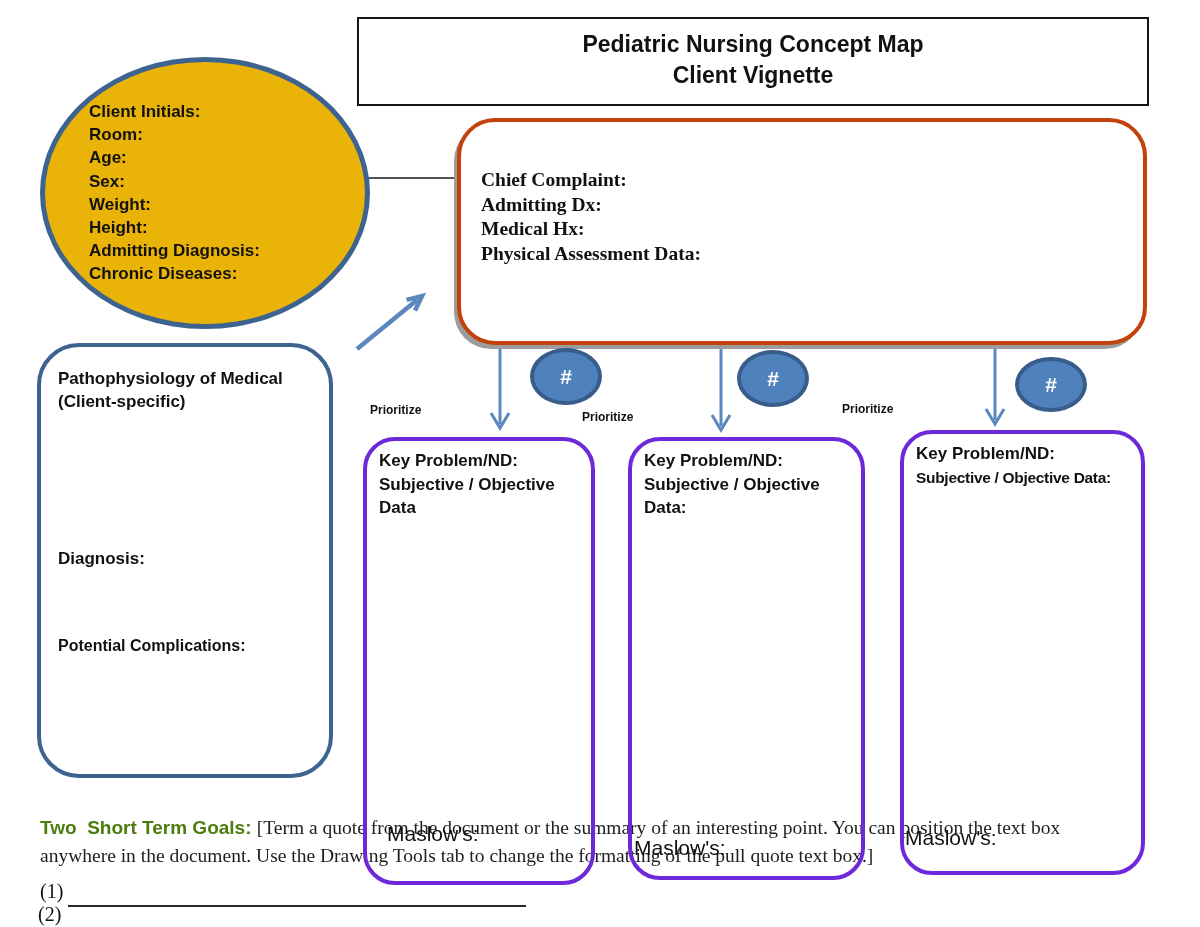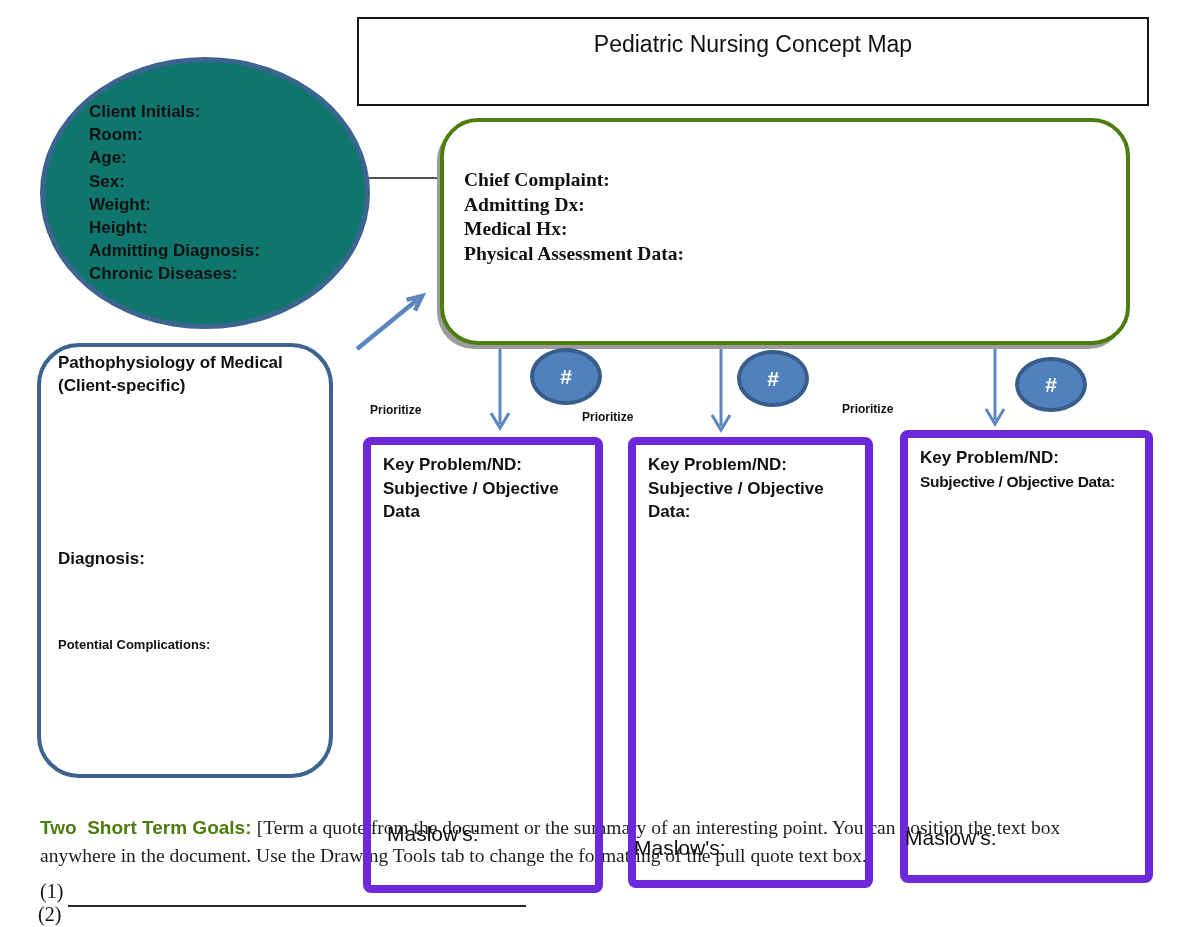--- a/index.html
+++ b/index.html
@@ -3,62 +3,62 @@
 <meta charset="utf-8">
 <style>
   html,body{margin:0;padding:0;background:#ffffff;}
   body{width:1200px;height:927px;position:relative;overflow:hidden;
        font-family:"Liberation Sans",sans-serif;color:#111;}
   .abs{position:absolute;}
 
   
   .title-box{left:357px;top:17px;width:788px;height:85px;border:2px solid #141414;
              background:#fff;text-align:center;z-index:3;}
-  .title-box .t1,.title-box .t2{font-weight:normal;font-size:23px;line-height:31px;}
+  .title-box .t1,.title-box .t2{font-weight:bold;font-size:23px;line-height:31px;}
   .title-box .t1{margin-top:10px;}
 
   
   .client-ellipse{left:40px;top:57px;width:320px;height:262px;border:5px solid #3d6391;
-                  border-radius:50%;background:#0f766e;z-index:3;}
+                  border-radius:50%;background:#eab308;z-index:3;}
   .client-ellipse .lines{position:absolute;left:44px;top:38px;font-weight:bold;
                          font-size:17px;line-height:23.2px;white-space:pre;}
 
   
-  .vignette-box{left:440px;top:118px;width:682px;height:219px;border:4px solid #4d7c0f;
+  .vignette-box{left:457px;top:118px;width:682px;height:219px;border:4px solid #c2410c;
                 border-radius:38px;background:#fff;box-shadow:-4px 5px 0 -1px #9c9c9c;z-index:3;}
   .vignette-box .lines{position:absolute;left:20px;top:46px;
                        font-family:"Liberation Serif",serif;font-weight:bold;
                        font-size:19.5px;line-height:24.5px;white-space:pre;}
 
   
   .patho-box{left:37px;top:343px;width:288px;height:427px;border:4px solid #3d6391;
              border-radius:42px;background:#fff;z-index:3;}
-  .patho-box .hd{position:absolute;left:17px;top:4px;width:250px;font-weight:bold;font-size:17px;line-height:23px;}
+  .patho-box .hd{position:absolute;left:17px;top:20px;width:250px;font-weight:bold;font-size:17px;line-height:23px;}
   .patho-box .dx{position:absolute;left:17px;top:158px;font-weight:bold;font-size:17px;margin-top:44px;}
-  .patho-box .pc{position:absolute;left:17px;top:290px;font-weight:bold;font-size:13px;}
+  .patho-box .pc{position:absolute;left:17px;top:290px;font-weight:bold;font-size:16px;}
 
   
   .prio{font-weight:bold;font-size:12px;z-index:4;}
   .prio1{left:370px;top:403px;}
   .prio2{left:582px;top:410px;}
   .prio3{left:842px;top:402px;}
 
   
   .badge{border-radius:50%;background:#4f81bd;border:4px solid #385d8a;z-index:4;
          color:#fff;font-weight:bold;font-size:21px;text-align:center;}
   .badge span{display:block;}
   .badge1{left:530px;top:348px;width:64px;height:49px;}
   .badge1 span{line-height:49px;}
   .badge2{left:737px;top:350px;width:64px;height:49px;}
   .badge2 span{line-height:49px;}
   .badge3{left:1015px;top:357px;width:64px;height:47px;}
   .badge3 span{line-height:47px;}
 
   
-  .kp{border:8px solid #6d28d9;border-radius:8px;background:transparent;z-index:3;}
+  .kp{border:4px solid #6d28d9;border-radius:32px;background:transparent;z-index:3;}
   .kp1{left:363px;top:437px;width:224px;height:440px;}
   .kp2{left:628px;top:437px;width:229px;height:435px;}
   .kp3{left:900px;top:430px;width:237px;height:437px;}
   .kp .kp-title,.kp .kp-sub{font-weight:bold;font-size:17px;line-height:23.5px;}
   .kp .kp-text{position:absolute;left:12px;top:8px;width:200px;}
   .kp3 .kp-text{width:232px;}
   .kp3 .kp-sub{white-space:nowrap;font-size:15.5px;letter-spacing:-0.3px;}
 
   
   .maslow{font-size:21px;color:#111;z-index:5;}
@@ -76,20 +76,21 @@
   .goal-row2{left:38px;top:903px;z-index:1;font-family:"Liberation Serif",serif;font-size:20px;}
 
   
   .connectors{left:0;top:0;z-index:2;}
 </style>
 </head>
 <body>
 
 <div class="abs title-box">
   <div class="t1">Pediatric Nursing Concept Map</div>
+  <div class="t2">Client Vignette</div>
 </div>
 
 <div class="abs client-ellipse">
   <div class="lines">Client Initials:
 Room:
 Age:
 Sex:
 Weight:
 Height:
 Admitting Diagnosis:

